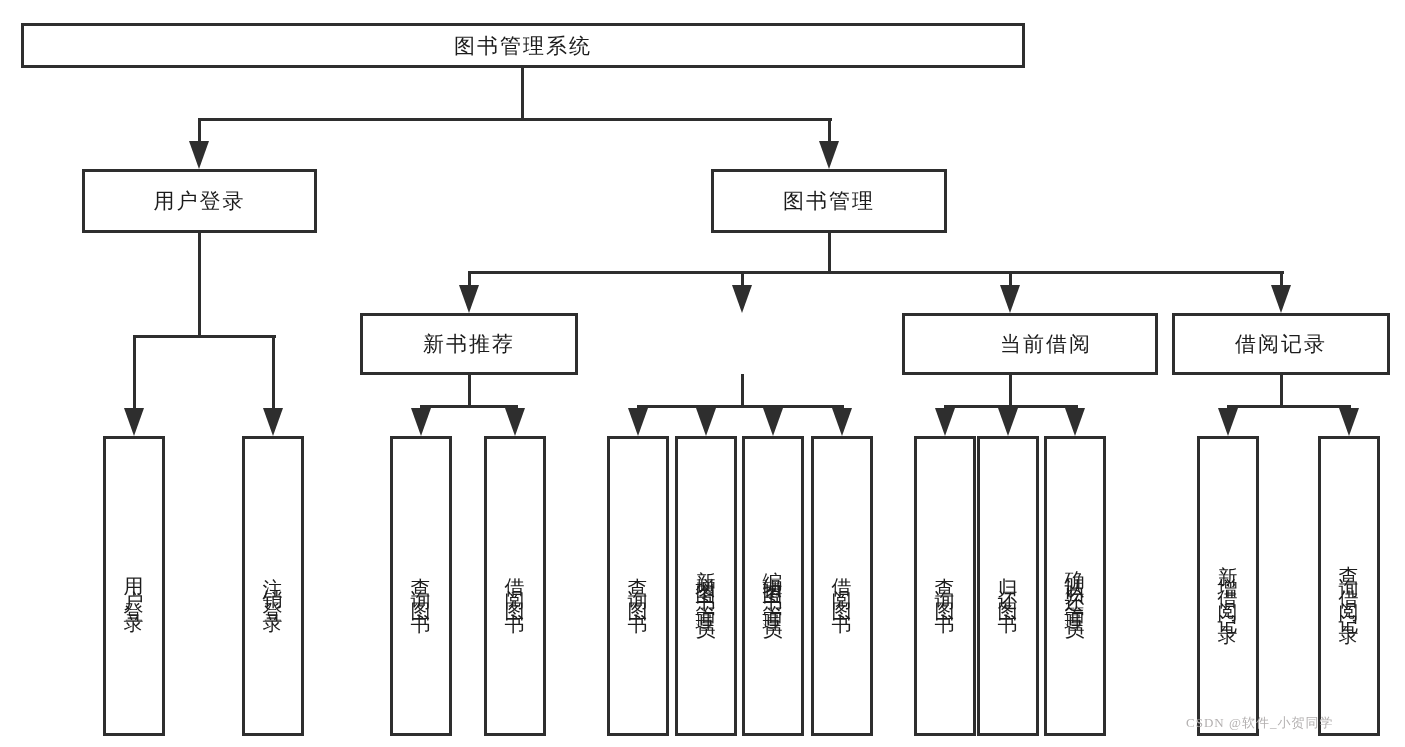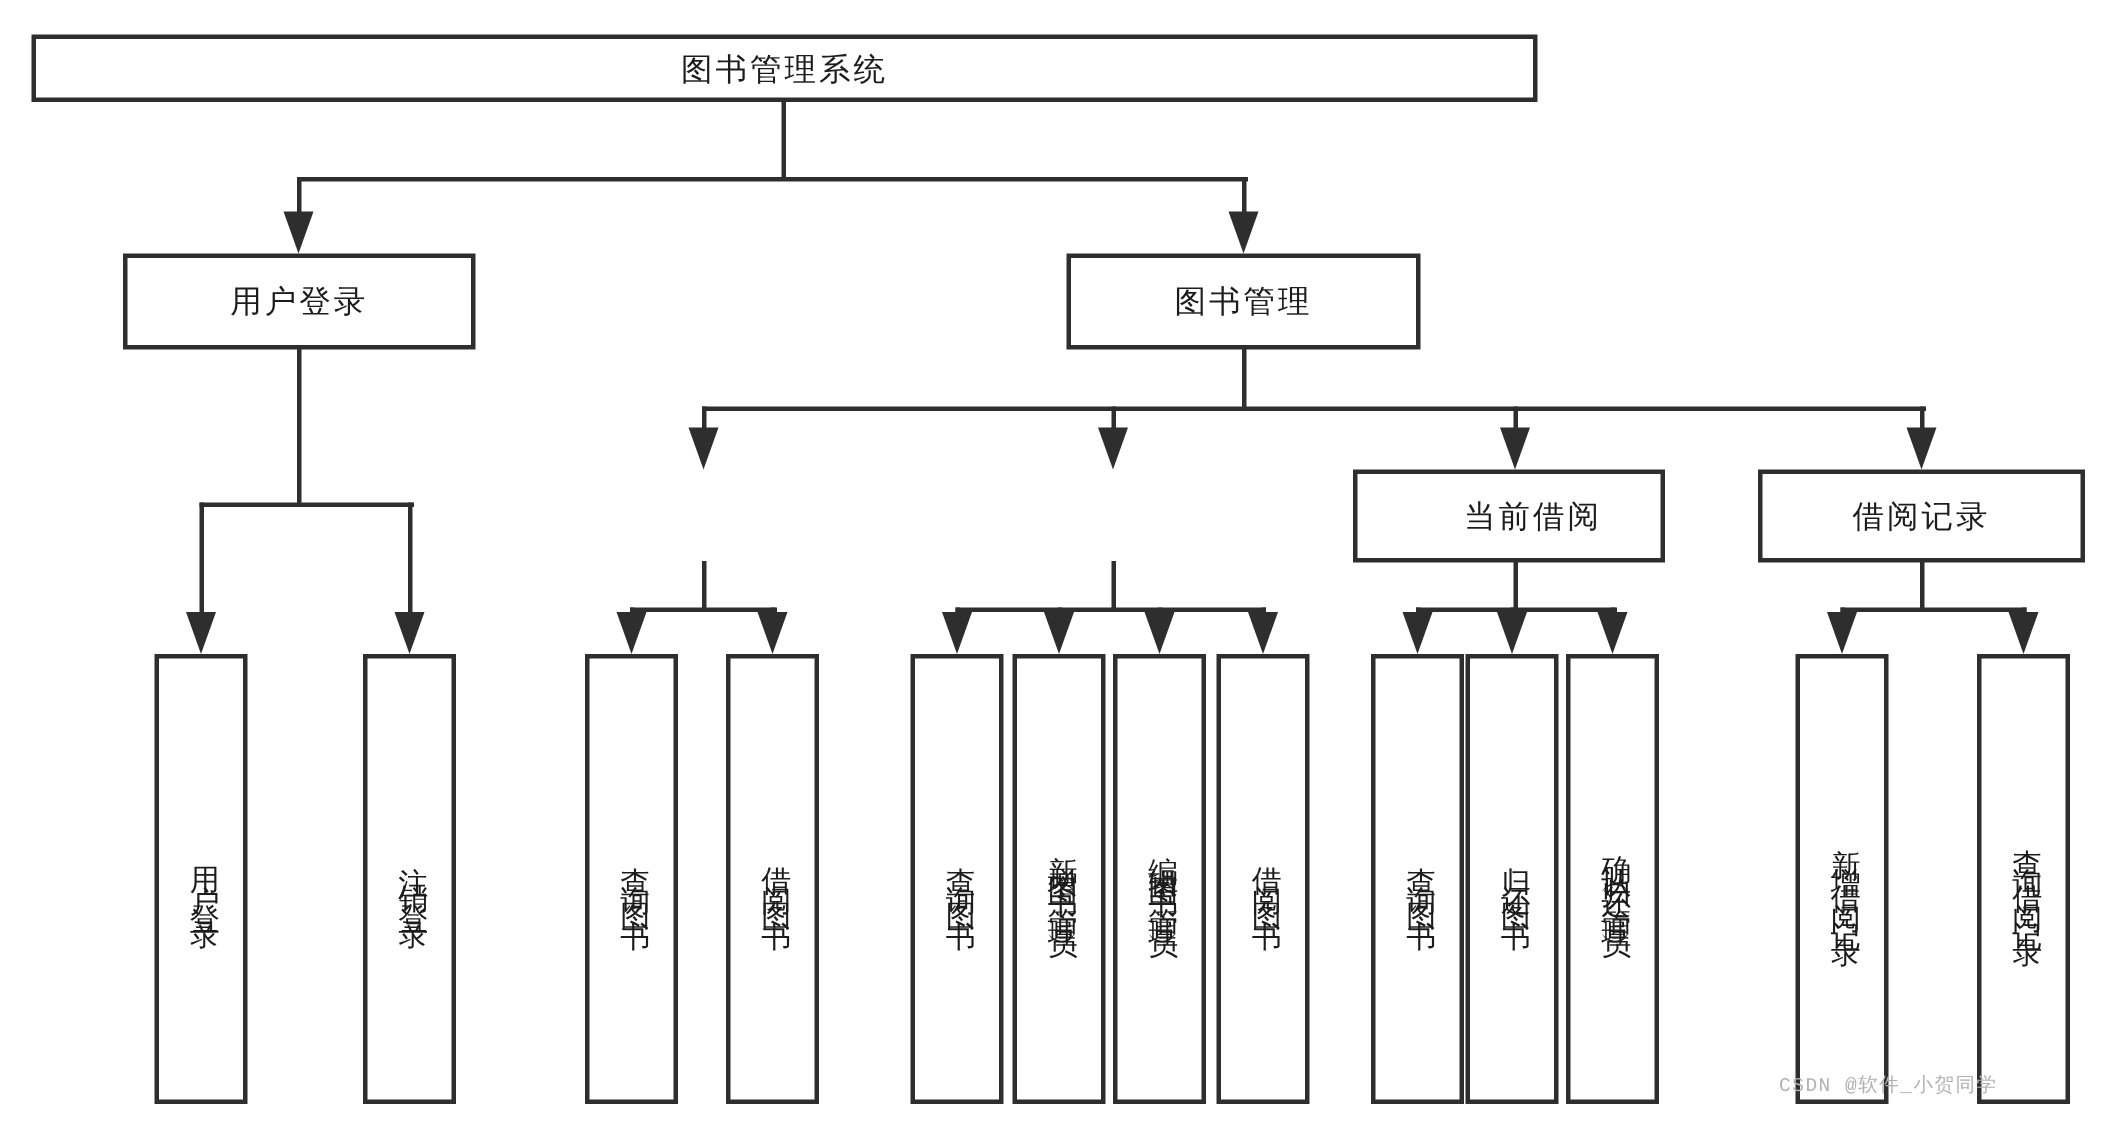--- a/index.html
+++ b/index.html
@@ -1,18 +1,18 @@
 <!DOCTYPE html>
 <html><head>
 <meta charset="utf-8">
 <style>
   html,body{margin:0;padding:0;background:#ffffff;}
   #canvas{
     position:relative;width:1405px;height:747px;background:#ffffff;overflow:hidden;
-    font-family:Liberation Mono, monospace;color:#1c1c1c;
+    font-family:Liberation Serif, serif;color:#1c1c1c;
   }
   .box{
     position:absolute;box-sizing:border-box;border:3px solid #2e2e2e;background:#ffffff;
     display:flex;align-items:center;justify-content:center;
   }
   .hlabel{font-size:21px;letter-spacing:2px;color:#1c1c1c;white-space:nowrap;}
   .vbox{width:62px;top:436px;height:300px;}
   .vtext{
     writing-mode:vertical-rl;text-orientation:mixed;
     font-size:20px;letter-spacing:12px;color:#1c1c1c;line-height:1;
@@ -39,21 +39,24 @@
     <span class="hlabel">图书管理系统</span>
   </div>
 
   <div class="box" style="left:82px;top:169px;width:235px;height:64px;">
     <span class="hlabel">用户登录</span>
   </div>
   <div class="box" style="left:711px;top:169px;width:236px;height:64px;text-align:center;">
     <span class="hlabel">图书管理</span>
   </div>
 
-  <div class="box" style="left:902px;top:313px;width:208px;height:62px;padding-left:32px;">
+  <div class="box" style="left:360px;top:313px;width:218px;height:62px;">
+    <span class="hlabel">新书推荐</span>
+  </div>
+  <div class="box" style="left:902px;top:313px;width:256px;height:62px;padding-left:32px;">
     <span class="hlabel">当前借阅</span>
   </div>
   <div class="box" style="left:1172px;top:313px;width:218px;height:62px;align-items:center;">
     <span class="hlabel">借阅记录</span>
   </div>
 
   <div class="box vbox" style="left:103px;">
     <span class="vtext">用户登录</span>
   </div>
   <div class="box vbox" style="left:242px;">

